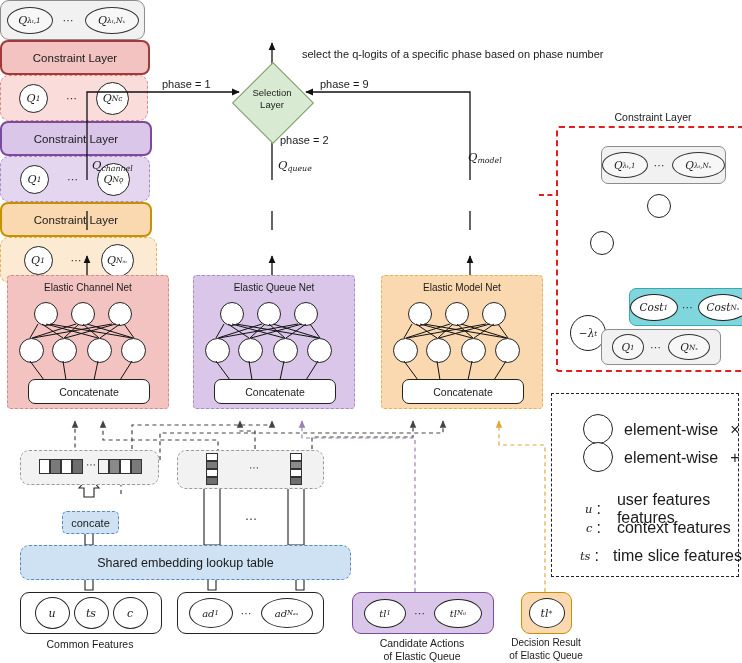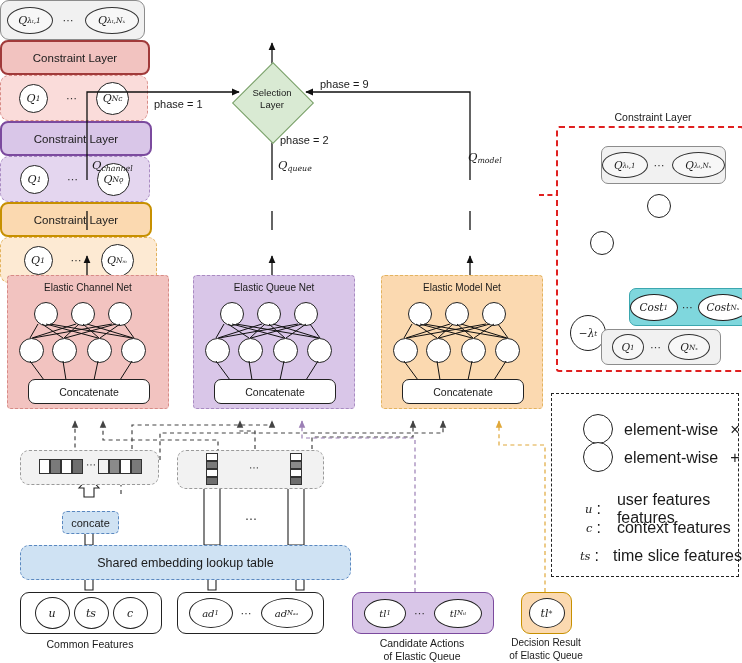--- a/index.html
+++ b/index.html
@@ -204,28 +204,29 @@
       <span>Q</span>
         <span class="sub">λₜ,1</span>
     </span>
     <span class="dots">⋯</span>
     <span class="qoval" style="width:52px;height:25px;font-size:11px;">
       <span>Q</span>
         <span class="sub">λₜ,Nₓ</span>
     </span>
   </div>
 
+  <div class="note" style="left:302px;top:48px;">select the q-logits of a specific phase based on phase number</div>
 
   <div class="diamond" style="left:244px;top:74px;width:56px;height:56px;"></div>
   <div class="diamond-txt" style="left:244px;top:87px;width:56px;">
     <span>Selection</span><br>
     <span>Layer</span>
   </div>
 
-  <div class="edgelab" style="left:154px;top:78px;margin-top:20px;">phase = 1</div>
+  <div class="edgelab" style="left:162px;top:78px;">phase = 1</div>
   <div class="edgelab" style="left:320px;top:78px;">phase = 9</div>
   <div class="edgelab" style="left:280px;top:134px;">phase = 2</div>
 
   <div class="qlab" style="left:92px;top:158px;">
     <span>Q</span><span class="sub">channel</span>
   </div>
   <div class="qlab" style="left:278px;top:158px;">
     <span>Q</span><span class="sub">queue</span>
   </div>
   <div class="qlab" style="left:468px;top:150px;">

